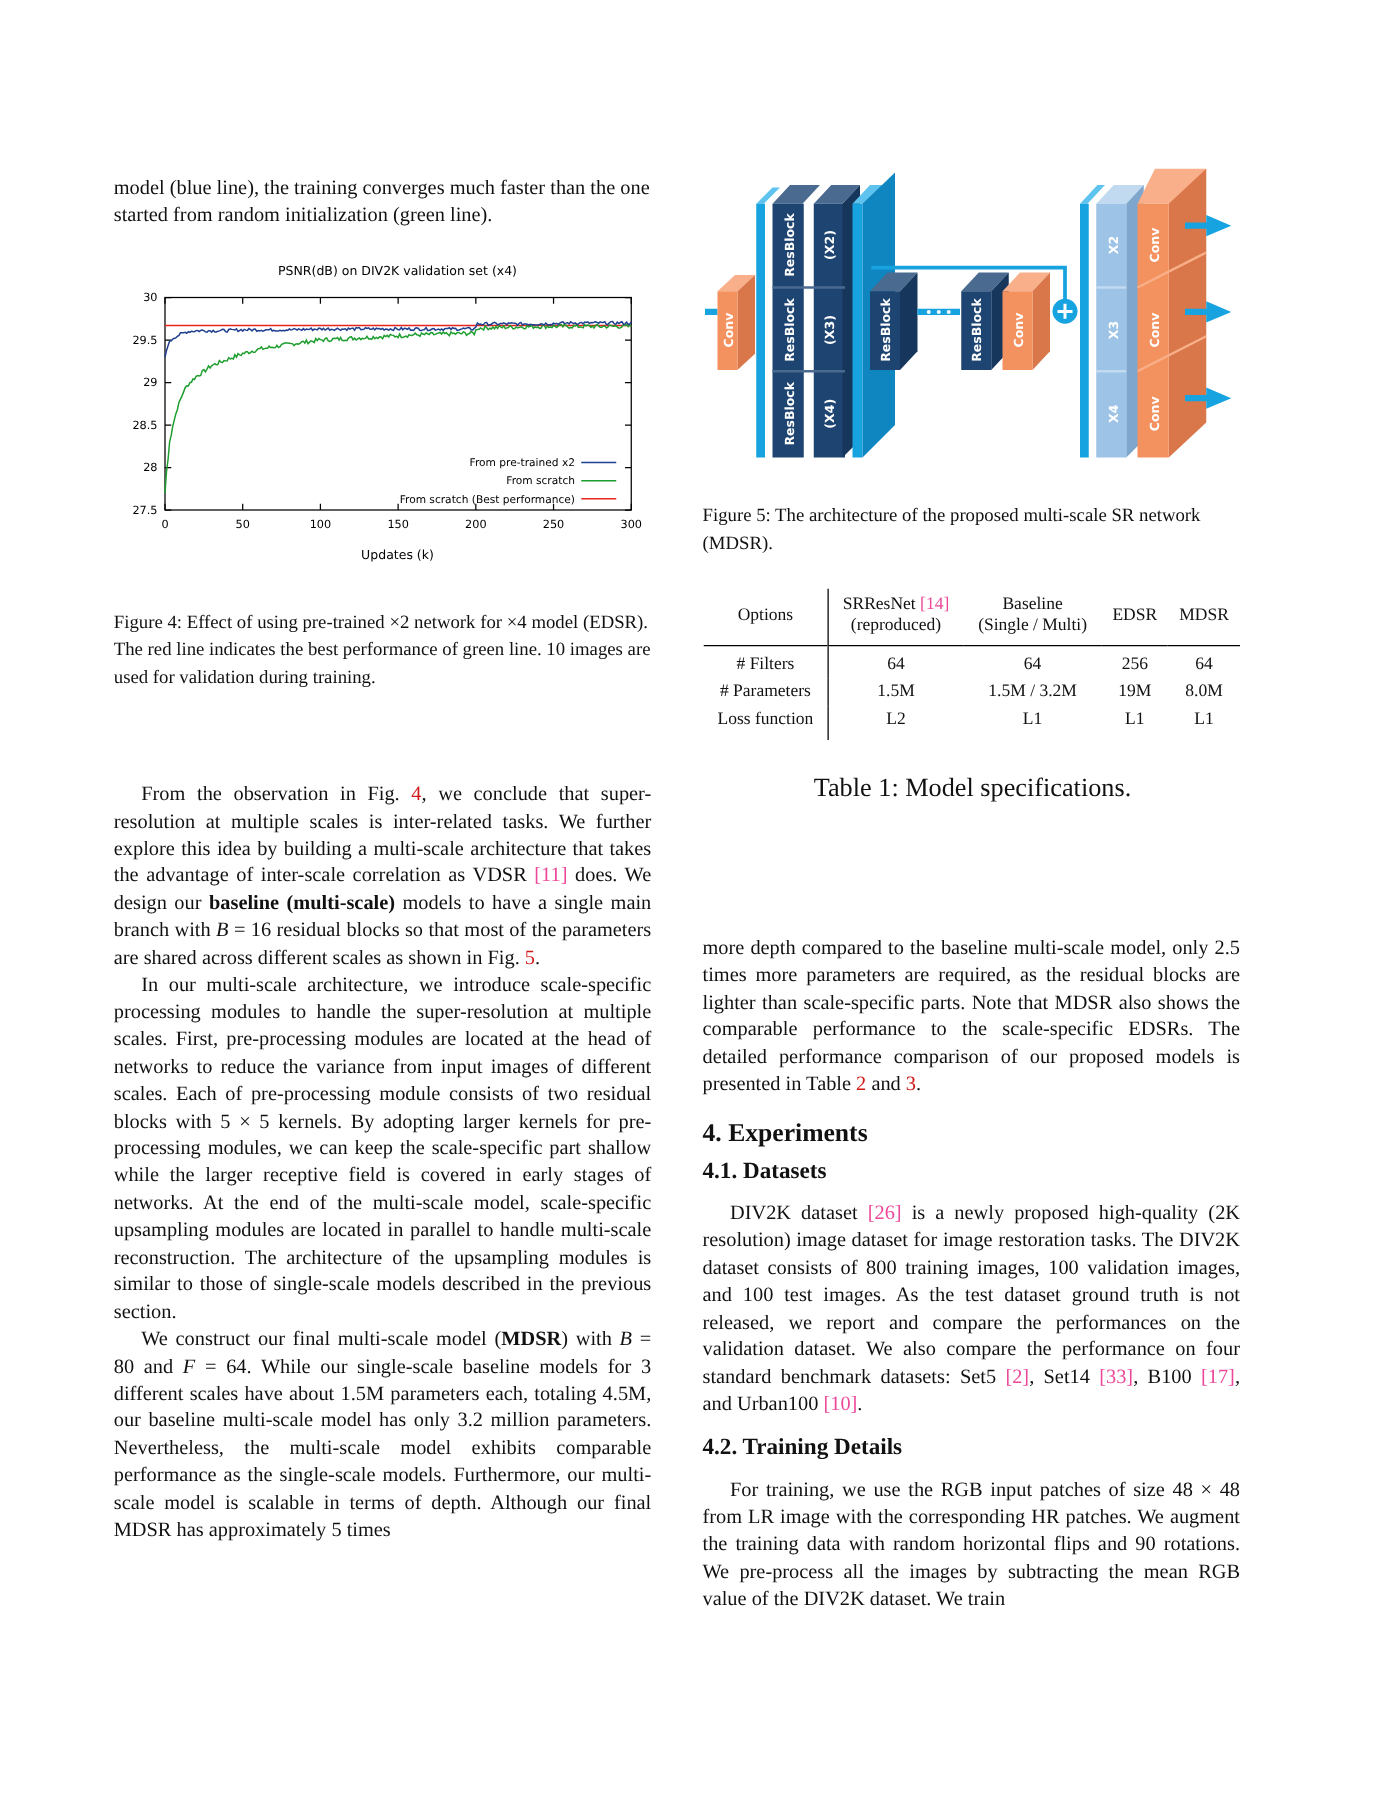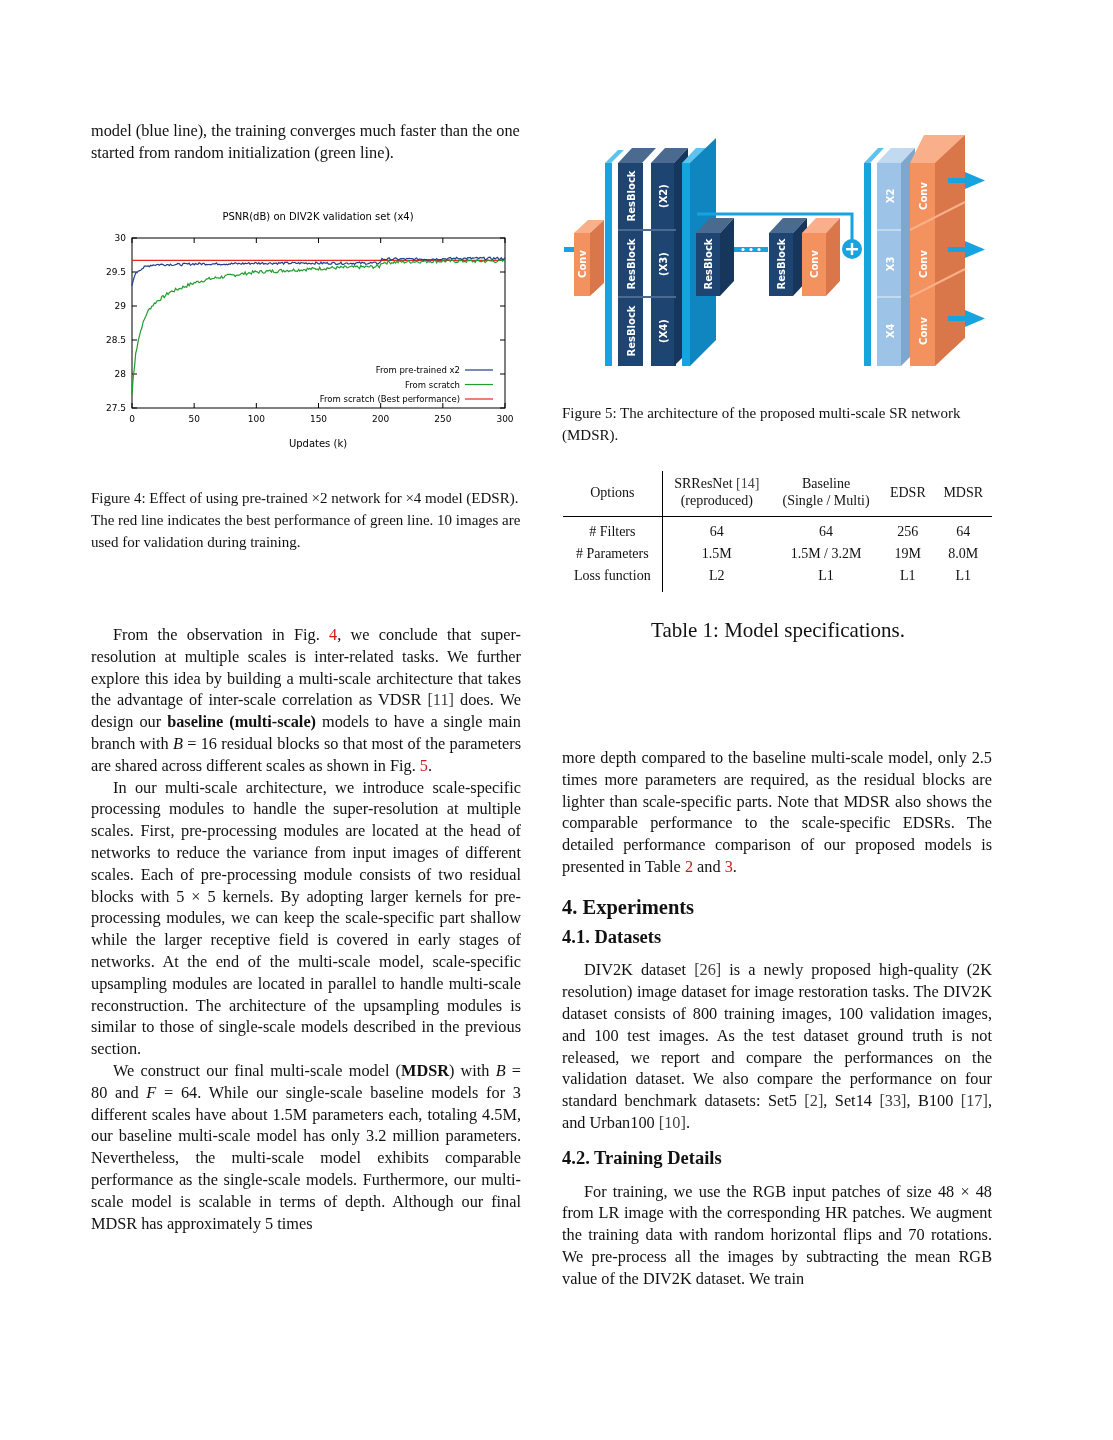--- a/index.html
+++ b/index.html
@@ -1,21 +1,21 @@
 <!DOCTYPE html>
 <html><head>
 <meta charset="utf-8">
 <style>
   html, body { margin: 0; padding: 0; background: #ffffff; }
   body { width: 1113px; height: 1440px; position: relative; overflow: hidden;
          font-family: "Liberation Serif", "DejaVu Serif", serif; color: #111; }
   .col { position: absolute; width: 430px; font-size: 16.3px; line-height: 21.8px; text-align: justify; }
   .col p { margin: 0; }
   .ind { text-indent: 22px; }
-  .cite-g { color: #404040; }
+  .cite-g { color: #ec4899; }
   .cite-r { color: #d01818; }
   .h3 { font-weight: bold; font-size: 18.5px; margin: 0; }
   .h2 { font-weight: bold; font-size: 20.5px; margin: 0; }
   .abs { position: absolute; }
   .caption { font-size: 15px; line-height: 21.8px; text-align: left; }
   .math { font-style: italic; }
   
   #chart-svg text { font-family: "DejaVu Sans", sans-serif; }
   
   table.spec { border-collapse: collapse; font-size: 14px; line-height: 17px; }
@@ -23,21 +23,21 @@
   table.spec thead th { padding-top: 4px; padding-bottom: 7px; }
   table.spec thead tr { border-bottom: 1px solid #000; }
   table.spec td.optcol, table.spec th.optcol { border-right: 1px solid #000; }
   table.spec tbody tr:first-child td { padding-top: 6px; }
   table.spec tbody tr:last-child td { padding-bottom: 8px; }
   #diagram-svg text { font-family: "DejaVu Sans", sans-serif; font-weight: bold; fill: #ffffff; }
 </style>
 </head>
 <body>
 
-<div class="col" style="left:91px; top:120px;">
+<div class="col" style="left:91px; top:139px;">
   <p style="text-align:left;">model (blue line), the training converges much faster than the one started from random initialization (green line).</p>
 </div>
 
 <svg id="chart-svg" class="abs" style="left:95px; top:205px;" width="430" height="250">
   <text id="ch-title" x="223" y="15" font-size="10" text-anchor="middle">PSNR(dB) on DIV2K validation set (x4)</text>
   <rect id="ch-frame" fill="none" stroke="#000" stroke-width="1" x="37" y="33" width="373" height="170"></rect>
   <g id="ch-ticks">
       <line x1="37" y1="203" x2="37" y2="198" stroke="#000"></line>
       <line x1="37" y1="33" x2="37" y2="38" stroke="#000"></line>
       <text x="37" y="217" font-size="9" text-anchor="middle">0</text>
@@ -254,14 +254,14 @@
   </table>
   <div style="text-align:center; margin-top:26px; font-size:21px;">Table 1: Model specifications.</div>
 </div>
 
 <div class="col" style="left:562px; top:747px;">
   <p><span>more depth compared to the baseline multi-scale model, only 2.5 times more parameters are required, as the residual blocks are lighter than scale-specific parts. Note that MDSR also shows the comparable performance to the scale-specific EDSRs. The detailed performance comparison of our proposed models is presented in Table </span><span class="cite-r">2</span><span> and </span><span class="cite-r">3</span><span>.</span></p>
   <p class="h2" style="margin-top:19px;">4. Experiments</p>
   <p class="h3" style="margin-top:8px;">4.1. Datasets</p>
   <p class="ind" style="margin-top:11px;"><span>DIV2K dataset </span><span class="cite-g">[26]</span><span> is a newly proposed high-quality (2K resolution) image dataset for image restoration tasks. The DIV2K dataset consists of 800 training images, 100 validation images, and 100 test images. As the test dataset ground truth is not released, we report and compare the performances on the validation dataset. We also compare the performance on four standard benchmark datasets: Set5 </span><span class="cite-g">[2]</span><span>, Set14 </span><span class="cite-g">[33]</span><span>, B100 </span><span class="cite-g">[17]</span><span>, and Urban100 </span><span class="cite-g">[10]</span><span>.</span></p>
   <p class="h3" style="margin-top:14px;">4.2. Training Details</p>
-  <p class="ind" style="margin-top:11px;"><span>For training, we use the RGB input patches of size </span><span>48 × 48</span><span> from LR image with the corresponding HR patches. We augment the training data with random horizontal flips and 70 rotations. We pre-process all the images by subtracting the mean RGB value of the DIV2K dataset. We train</span></p>
+  <p class="ind" style="margin-top:11px;"><span>For training, we use the RGB input patches of size </span><span>48 × 48</span><span> from LR image with the corresponding HR patches. We augment the training data with random horizontal flips and 90 rotations. We pre-process all the images by subtracting the mean RGB value of the DIV2K dataset. We train</span></p>
 </div>
 
 </body></html>

